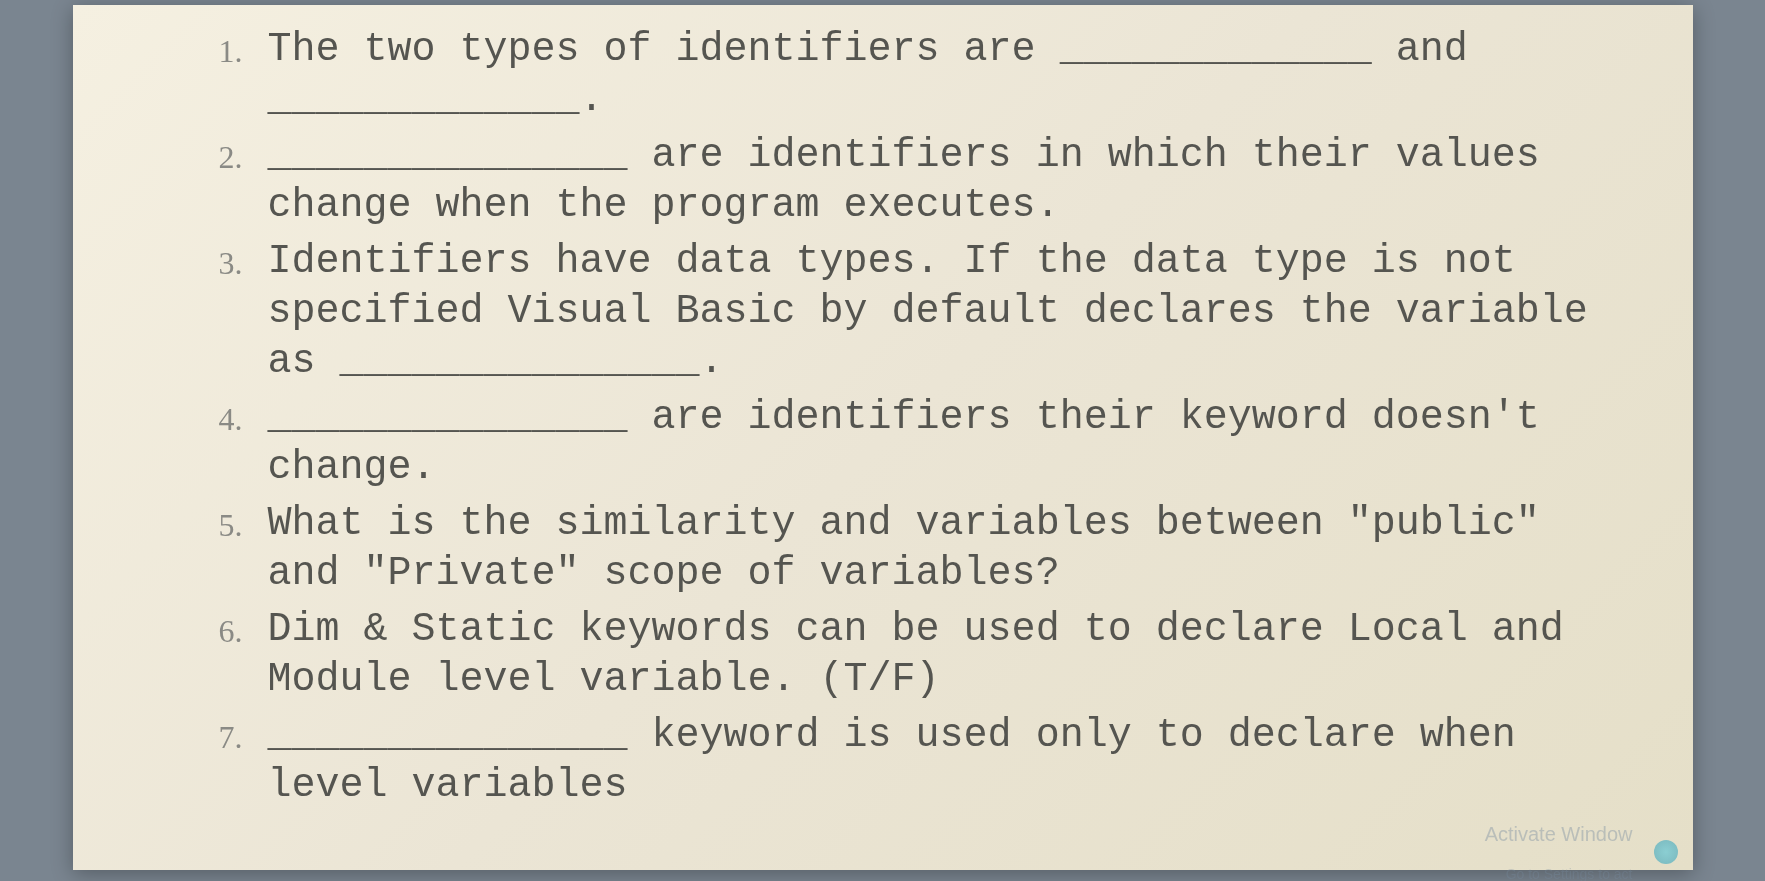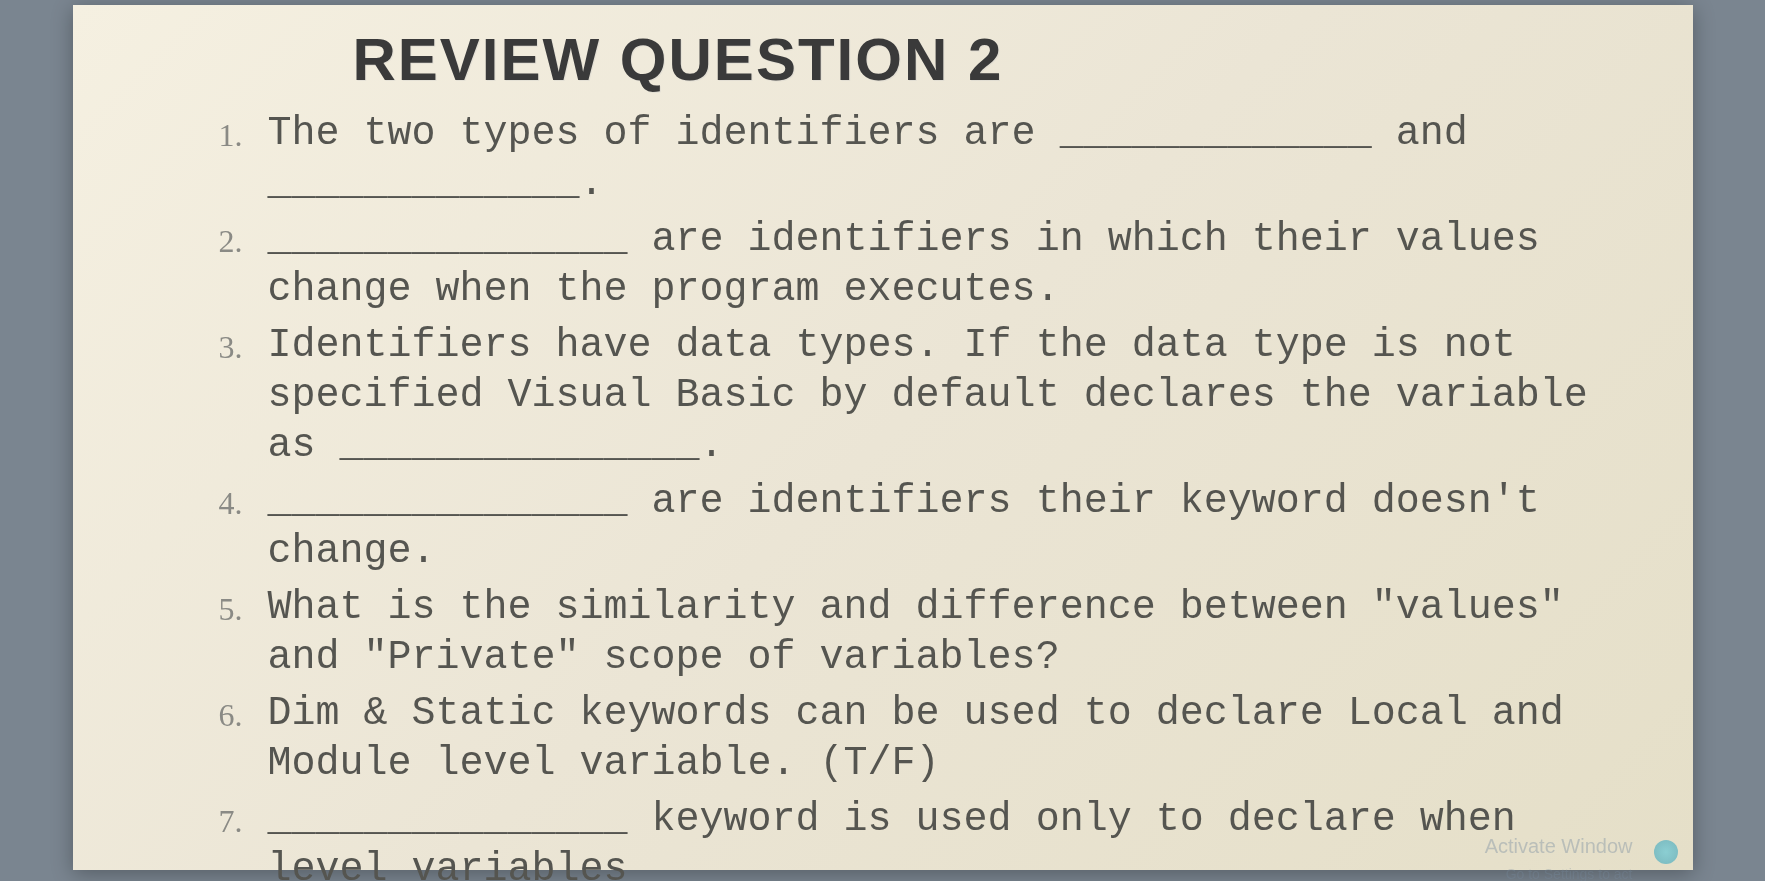--- a/index.html
+++ b/index.html
@@ -57,21 +57,21 @@
       padding-top: 6px;
       font-family: Georgia, serif;
     }
     .item-text {
       flex: 1;
       font-family: Liberation Mono, monospace;
       color: #555550;
     }
     .watermark {
       position: absolute;
-      bottom: 12px;
+      bottom: 24px;
       right: 60px;
       font-size: 20px;
       color: rgba(120,140,160,0.4);
       font-family: 'Segoe UI', Arial, sans-serif;
     }
     .watermark-sub {
       position: absolute;
       bottom: -12px;
       right: 60px;
       font-size: 14px;
@@ -86,41 +86,40 @@
       height: 24px;
       background: radial-gradient(circle, #4fc3d9 0%, #3aa8c0 70%, transparent 100%);
       border-radius: 50%;
       opacity: 0.6;
     }
   </style>
 </head>
 <body>
 
 <div class="slide">
-  <h1 class="title">REVIEW QUESTION 2</h1>
   <ol class="list">
     <li class="list-item">
       <span class="item-number">1.</span>
       <span class="item-text">The two types of identifiers are _____________ and _____________.</span>
     </li>
     <li class="list-item">
       <span class="item-number">2.</span>
       <span class="item-text">_______________ are identifiers in which their values change when the program executes.</span>
     </li>
     <li class="list-item">
       <span class="item-number">3.</span>
       <span class="item-text">Identifiers have data types. If the data type is not specified Visual Basic by default declares the variable as _______________.</span>
     </li>
     <li class="list-item">
       <span class="item-number">4.</span>
       <span class="item-text">_______________ are identifiers their keyword doesn't change.</span>
     </li>
     <li class="list-item">
       <span class="item-number">5.</span>
-      <span class="item-text">What is the similarity and difference between "values" and "Private" scope of variables?</span>
+      <span class="item-text">What is the similarity and variables between "public" and "Private" scope of variables?</span>
     </li>
     <li class="list-item">
       <span class="item-number">6.</span>
       <span class="item-text">Dim &amp; Static keywords can be used to declare Local and Module level variable. (T/F)</span>
     </li>
     <li class="list-item">
       <span class="item-number">7.</span>
       <span class="item-text">_______________ keyword is used only to declare when level variables</span>
     </li>
   </ol>

